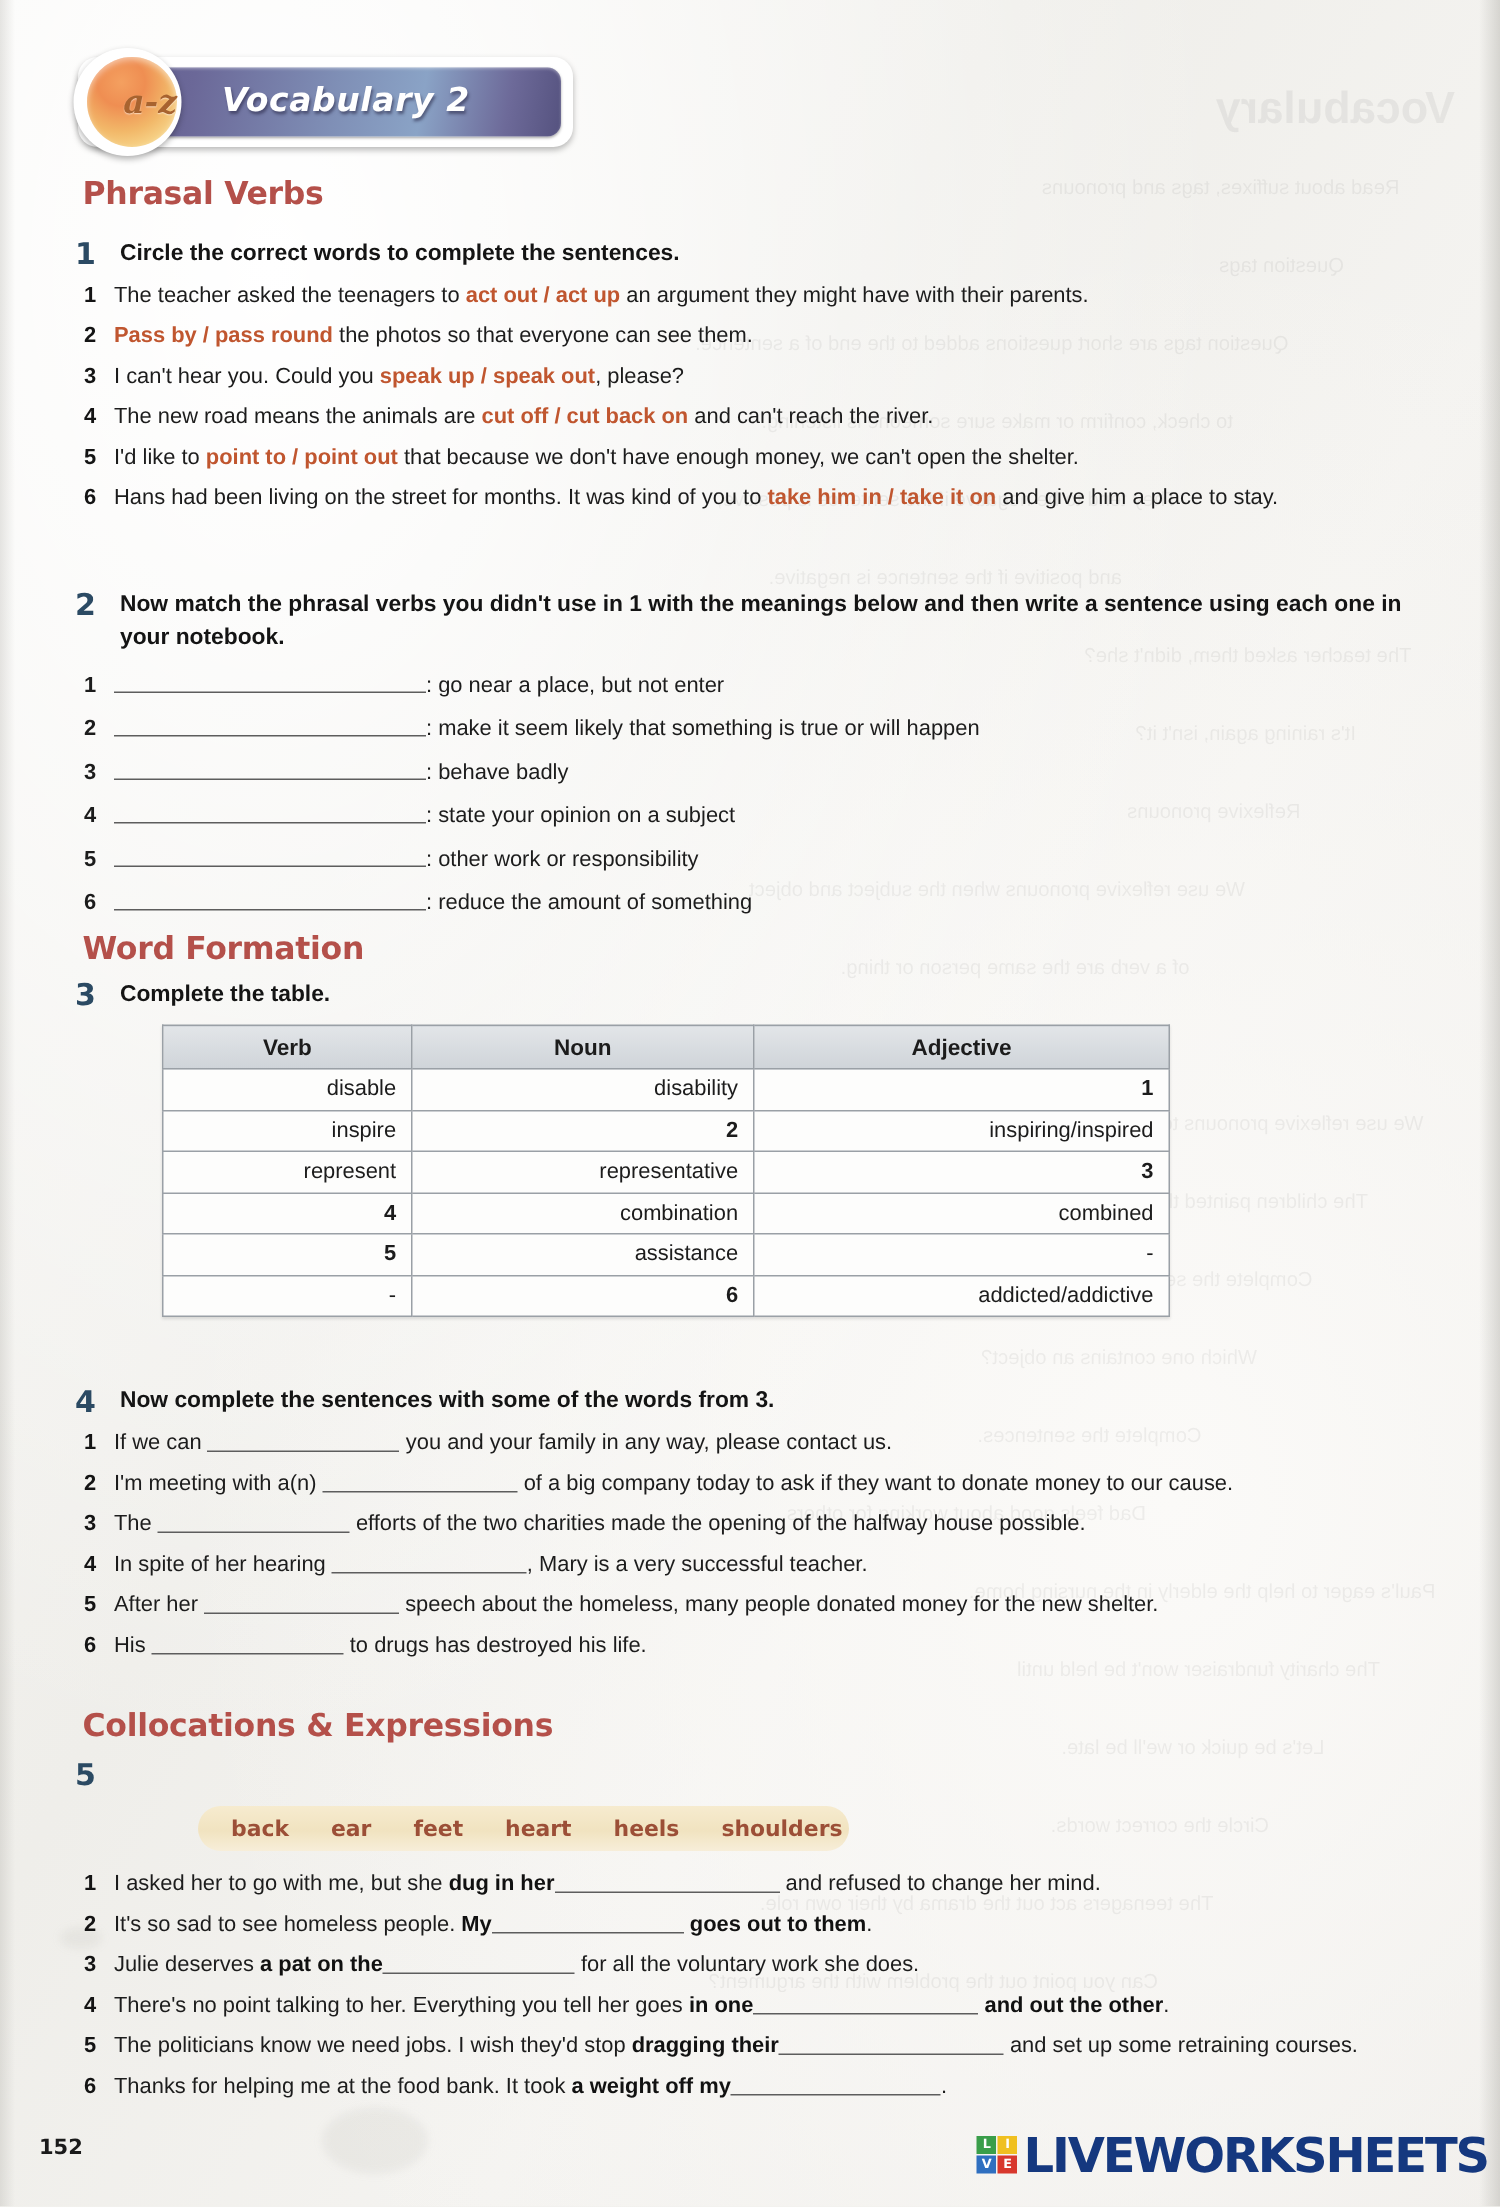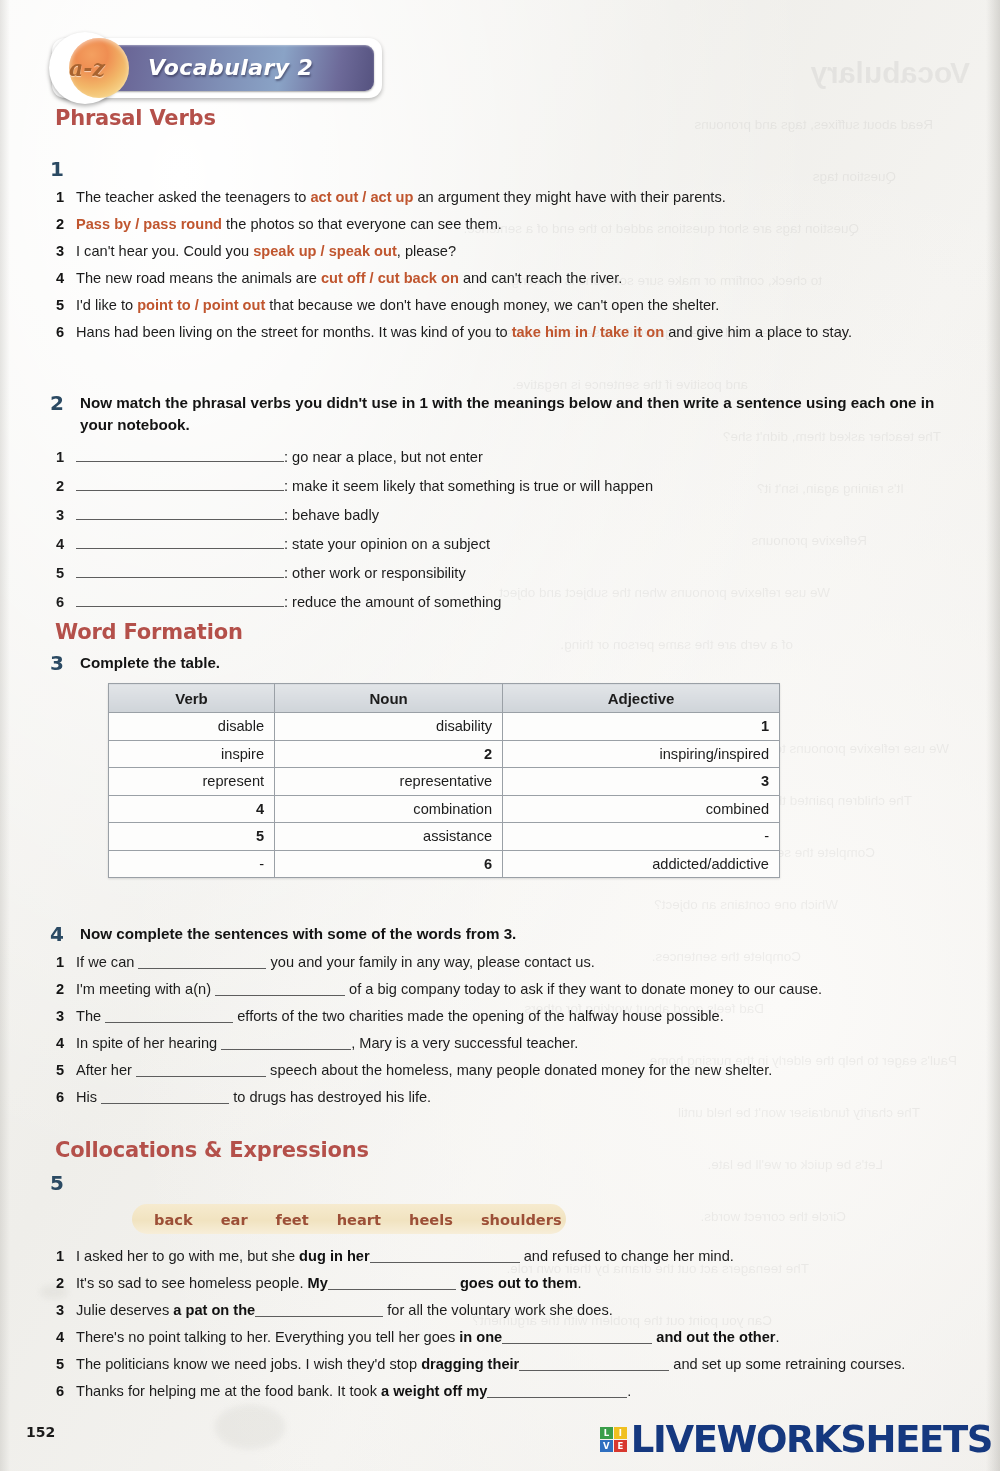--- a/index.html
+++ b/index.html
@@ -78,26 +78,26 @@
     position: absolute;
     left: -3px; top: -6px;
     width: 72px; height: 72px;
     border-radius: 50%;
     background: #ffffff;
     box-shadow: 0 2px 4px rgba(0,0,0,.3);
     z-index: 4;
   }
   .az-inner {
     position: absolute;
-    left: 20px; top: 6px;
+    left: 9px; top: 6px;
     width: 60px; height: 60px;
     border-radius: 50%;
     background: radial-gradient(circle at 38% 28%, #f4a060 0%, #ef8e52 28%, #f2b869 58%, #f7d58a 80%, #fae3a8 100%);
     box-shadow: inset 0 2px 4px rgba(255,255,255,.5);
-    display: flex; align-items: center; justify-content: flex-start;
+    display: flex; align-items: center; justify-content: flex-end;
   }
   .az-inner span {
     font-family: "DejaVu Serif", serif;
     font-style: italic;
     font-weight: bold;
     font-size: 22px;
     color: #a8632f;
     text-shadow: 0 1px 1px rgba(255,255,255,.6);
   }
 
@@ -239,21 +239,21 @@
   .lw-b {
     width: 13px; height: 12px;
     color: #fff;
     font-size: 8.5px;
     font-weight: bold;
     display: flex; align-items: center; justify-content: center;
     font-family: "DejaVu Sans", sans-serif;
     margin: 0 1px 1px 0;
   }
   .lw-text {
-    font-size: 37px;
+    font-size: 32px;
     font-weight: bold;
     color: #15387f;
     letter-spacing: -1.4px;
     font-family: "DejaVu Sans", sans-serif;
   }
 
   .smudge {
     position: absolute;
     border-radius: 50%;
     background: rgba(150,145,135,.10);
@@ -306,25 +306,26 @@
       <div class="banner-inner"></div>
       <div class="banner-text">Vocabulary 2</div>
     </div>
     <div class="az-circle">
       <div class="az-inner">
         <span>a-z</span>
       </div>
     </div>
   </div>
 
-  <div style="position:absolute;left:55px;top:106px;" class="sect-head">Phrasal Verbs</div>
+  <div style="position:absolute;left:55px;top:117px;" class="sect-head">Phrasal Verbs</div>
 
   <div style="position:absolute;left:50px;top:158px;width:920px;">
     <div class="ex">
       <div class="ex-num">1</div>
+      <div class="ex-instr">Circle the correct words to complete the sentences.</div>
     </div>
     <div class="items" id="ex1-items">
         <div class="item">
           <div class="item-num">1</div>
           <div class="item-txt">The teacher asked the teenagers to <span class="opt">act out / act up</span> an argument they might have with their parents.</div>
         </div>
         <div class="item">
           <div class="item-num">2</div>
           <div class="item-txt"><span class="opt">Pass by / pass round</span> the photos so that everyone can see them.</div>
         </div>

